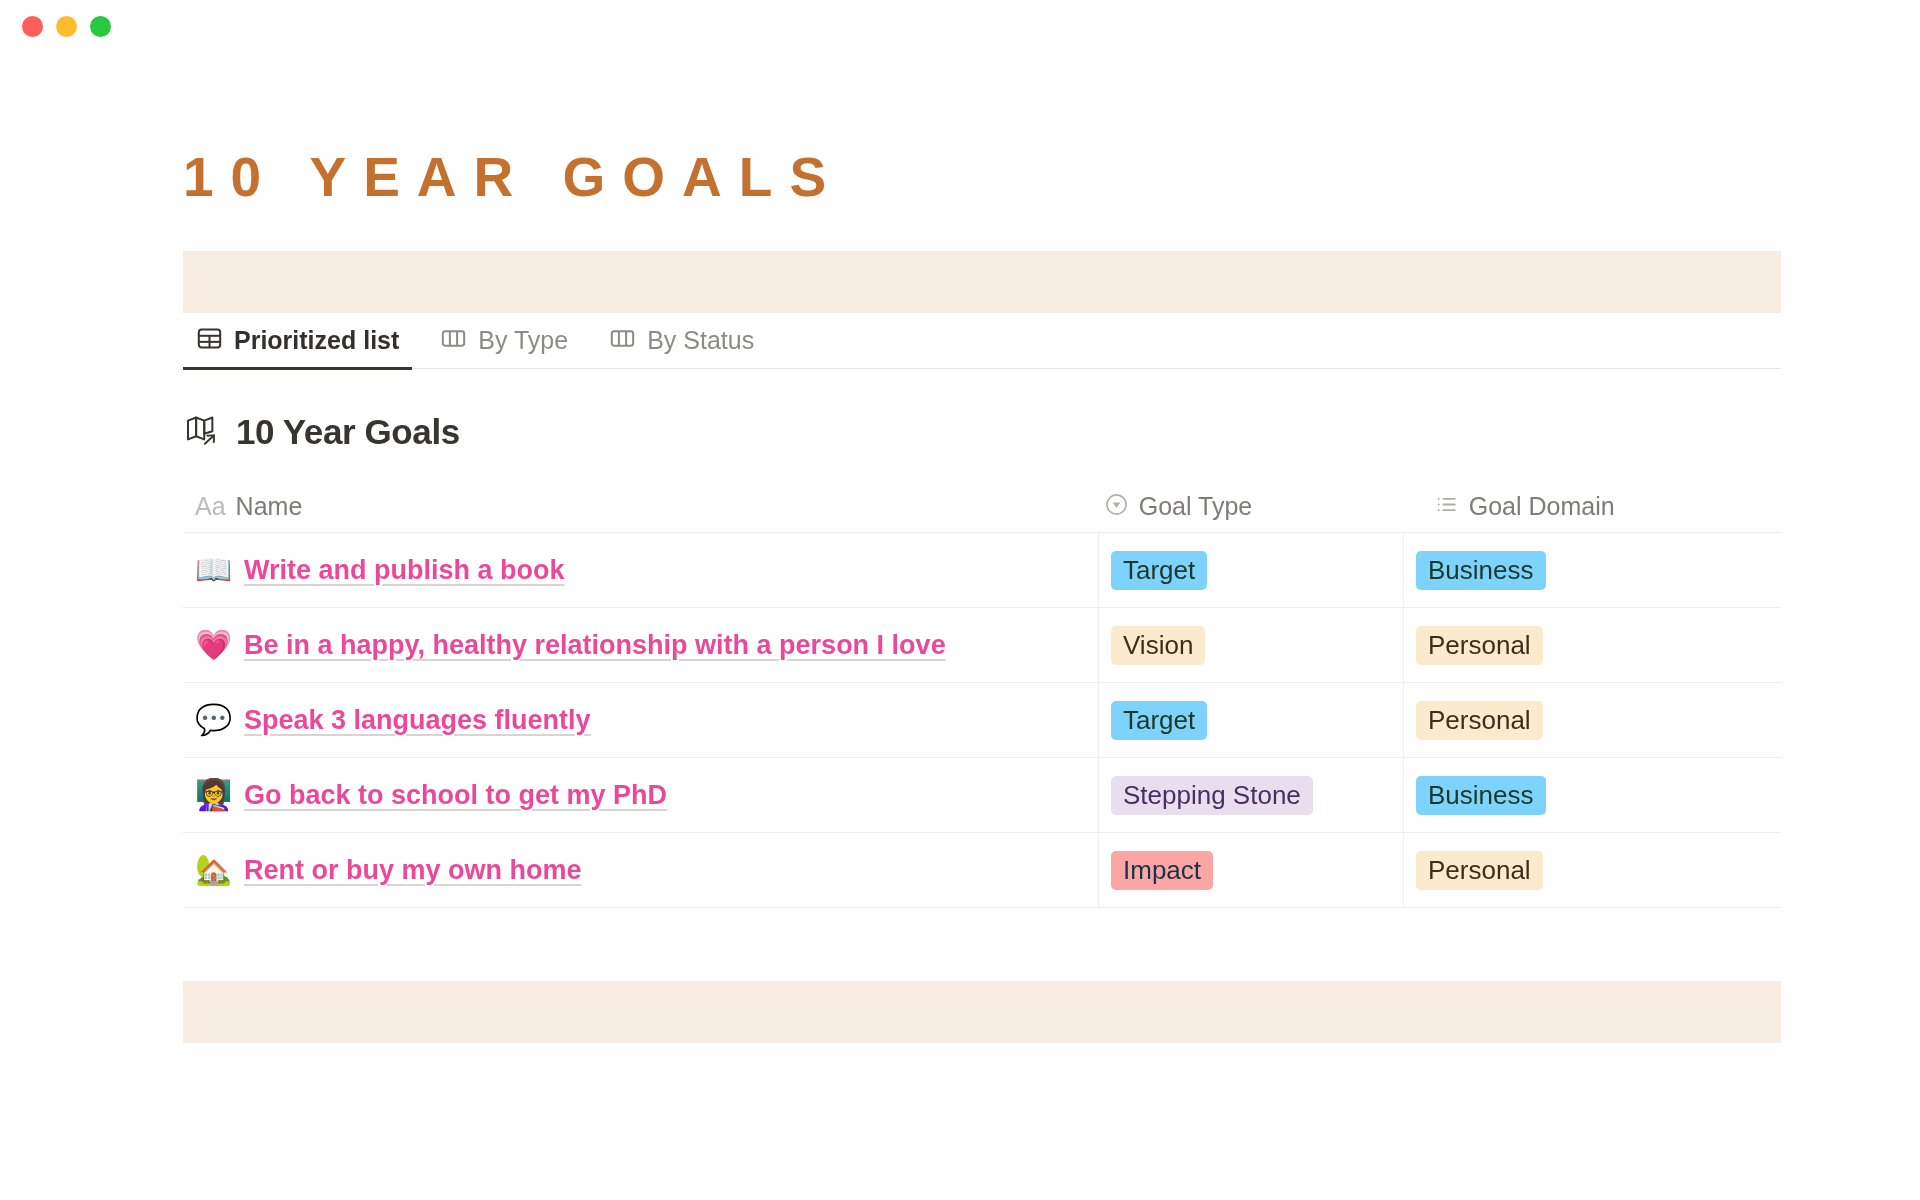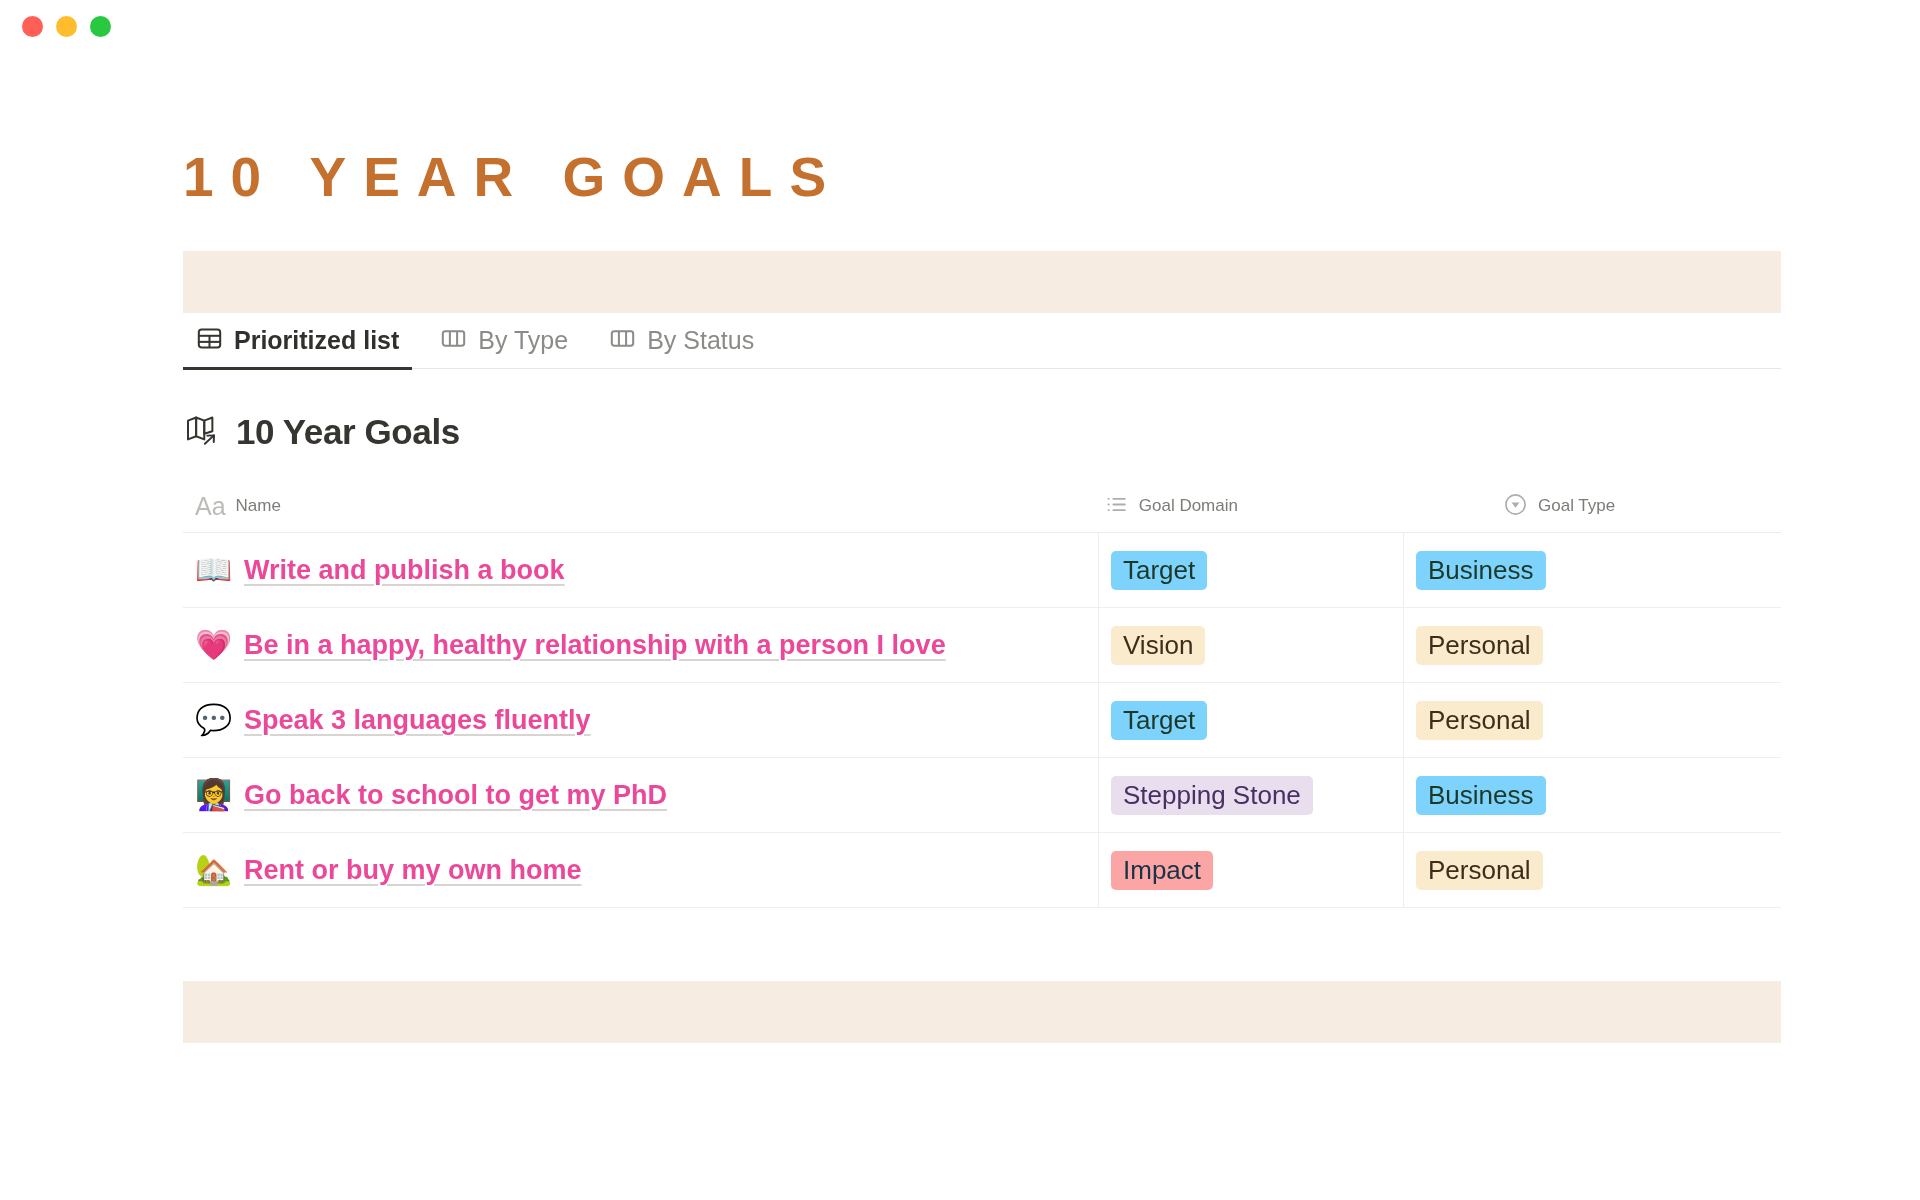--- a/index.html
+++ b/index.html
@@ -124,21 +124,21 @@
     gap: 40px;
   }
   .th {
     display: flex;
     align-items: center;
     gap: 10px;
     height: 100%;
     padding-left: 12px;
   }
   .th-label {
-    font-size: 17px;
+    font-size: 25px;
     color: #7d7c78;
   }
   .col-name   { width: 915px; }
   .col-type   { width: 305px; }
   .col-domain { width: 378px; }
 
   .trow {
     display: flex;
     height: 75px;
     border-bottom: 1.5px solid #eeeeed;
@@ -254,43 +254,43 @@
     </span>
     <span class="db-title">10 Year Goals</span>
   </div>
 
   <div class="table">
 
     <div class="thead">
       <div class="th col-name">
         <span style="font-size:25px;color:#bcbbb7;font-weight:400;line-height:1;">Aa</span>
         <span class="th-label">Name</span>
+      </div>
+      <div class="th col-type">
+        <span>
+          <svg width="25" height="25" viewBox="0 0 24 24" fill="none">
+            <circle cx="12" cy="12" r="9.2" stroke="#aeadaa" stroke-width="1.6"></circle>
+            <path d="M8.2 10 L15.8 10 L12 15.2 Z" fill="#aeadaa"></path>
+          </svg>
+        </span>
+        <span class="th-label">Goal Type</span>
       </div>
       <div class="th col-domain">
         <span>
           <svg width="25" height="25" viewBox="0 0 24 24" fill="none" stroke="#aeadaa" stroke-width="1.7" stroke-linecap="round">
             <line x1="9" y1="6.5" x2="20" y2="6.5"></line>
             <line x1="9" y1="12" x2="20" y2="12"></line>
             <line x1="9" y1="17.5" x2="20" y2="17.5"></line>
             <line x1="4.3" y1="6.5" x2="4.6" y2="6.5"></line>
             <line x1="4.3" y1="12" x2="4.6" y2="12"></line>
             <line x1="4.3" y1="17.5" x2="4.6" y2="17.5"></line>
           </svg>
         </span>
         <span class="th-label">Goal Domain</span>
       </div>
-      <div class="th col-type">
-        <span>
-          <svg width="25" height="25" viewBox="0 0 24 24" fill="none">
-            <circle cx="12" cy="12" r="9.2" stroke="#aeadaa" stroke-width="1.6"></circle>
-            <path d="M8.2 10 L15.8 10 L12 15.2 Z" fill="#aeadaa"></path>
-          </svg>
-        </span>
-        <span class="th-label">Goal Type</span>
-      </div>
     </div>
 
     <div id="tbody">
         <div class="trow">
           <div class="td col-name">
             <div class="cell-name">
               <span class="row-emoji">📖</span>
               <span class="row-title">Write and publish a book</span>
             </div>
           </div>

